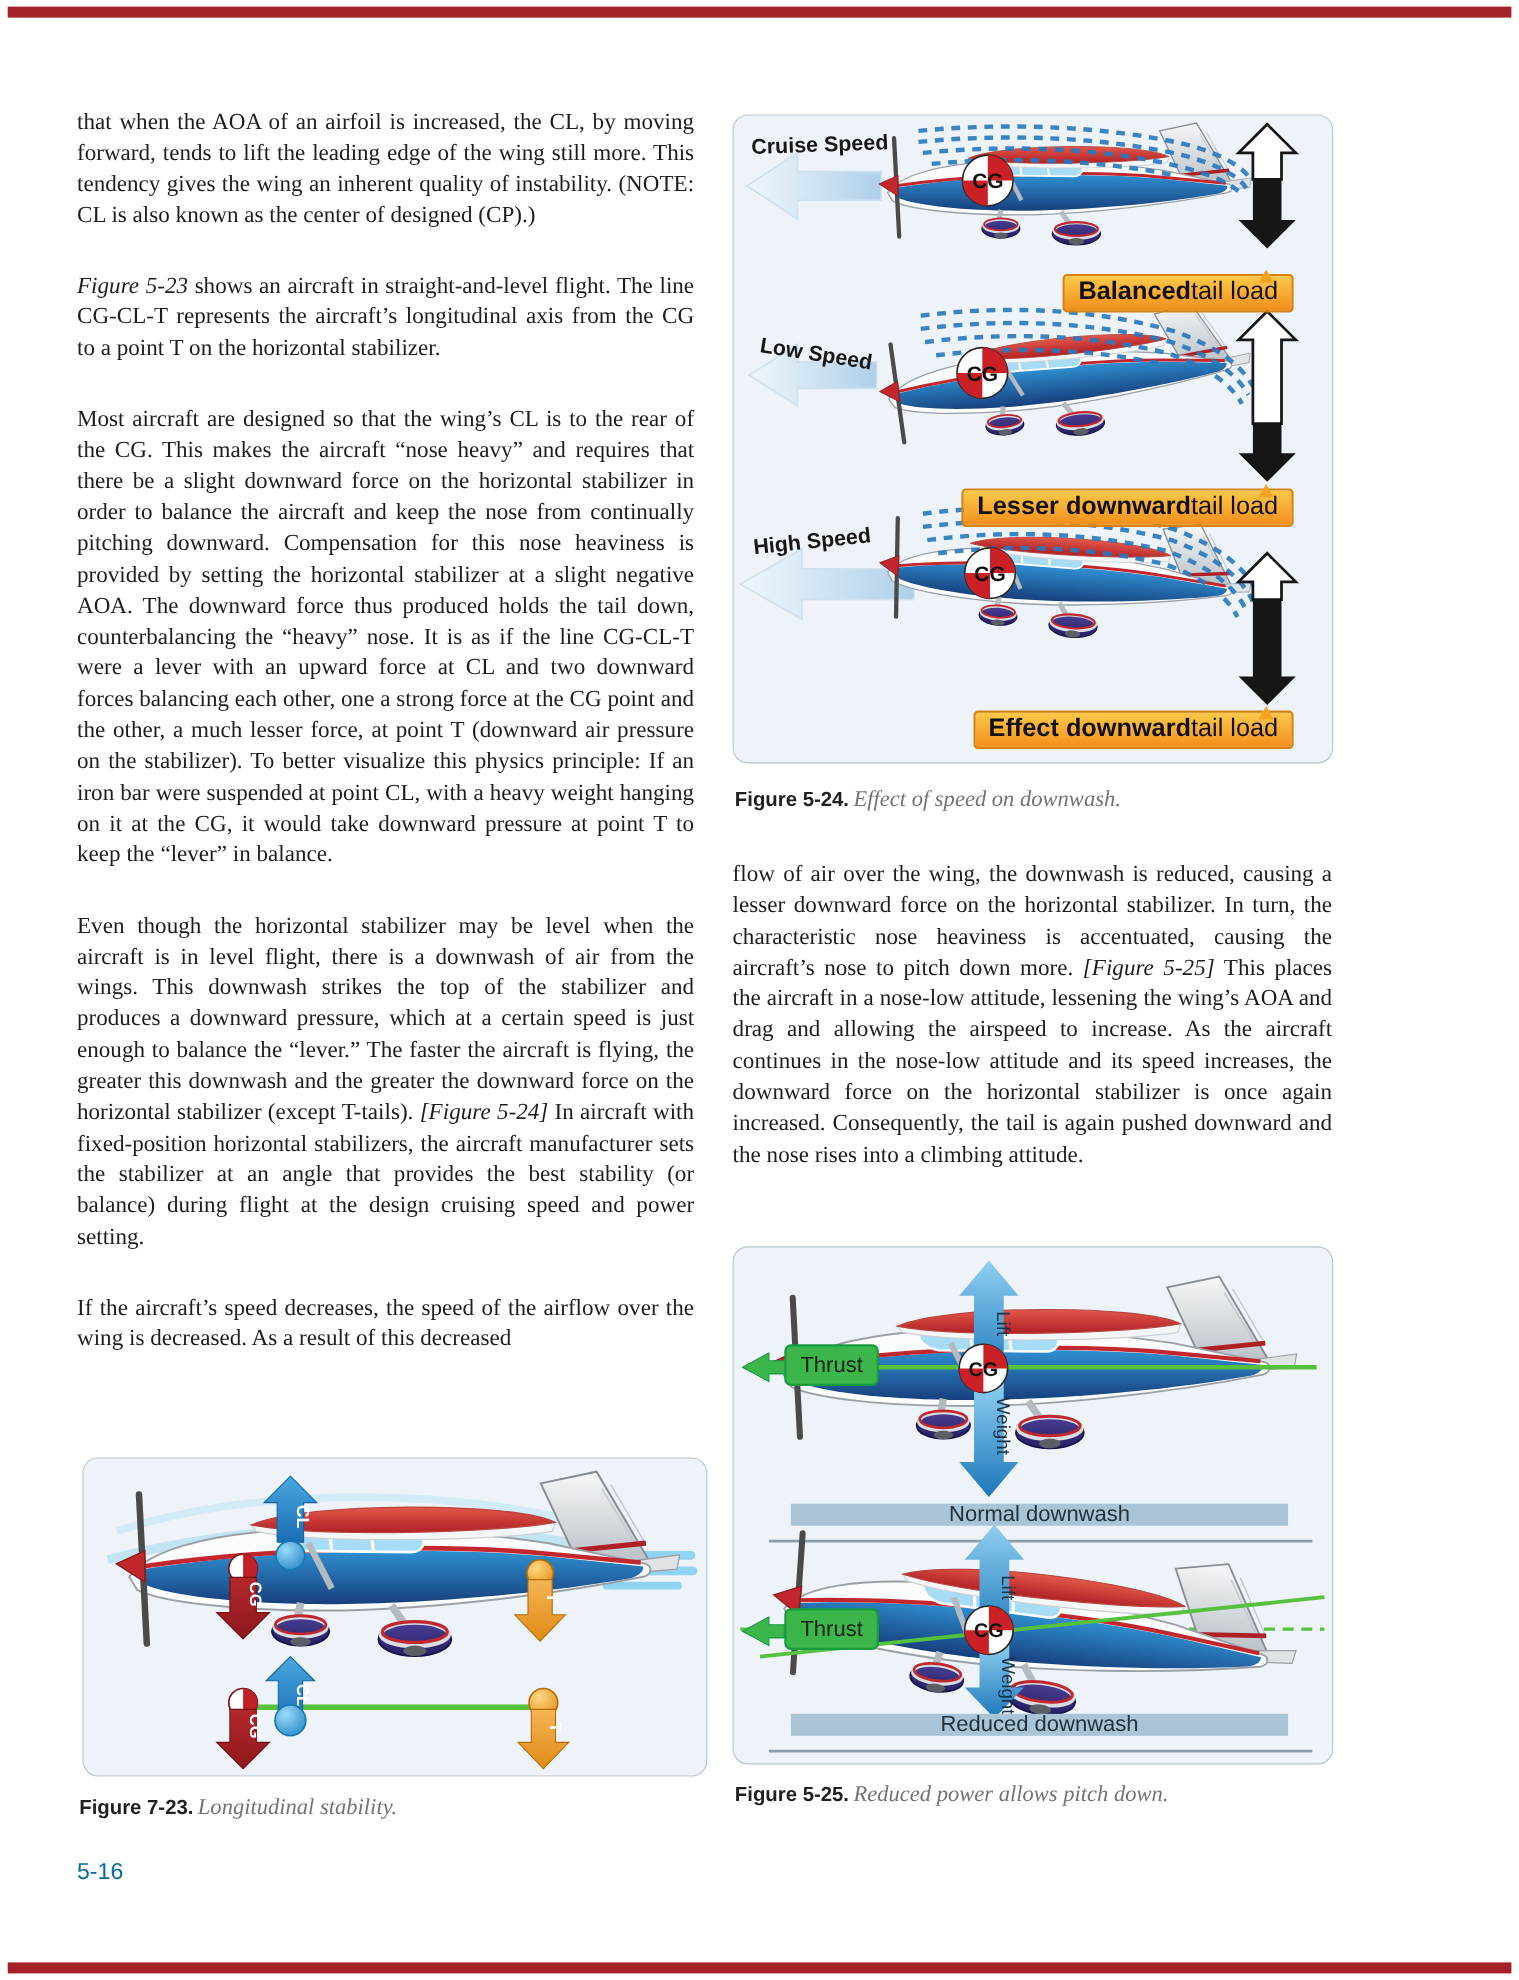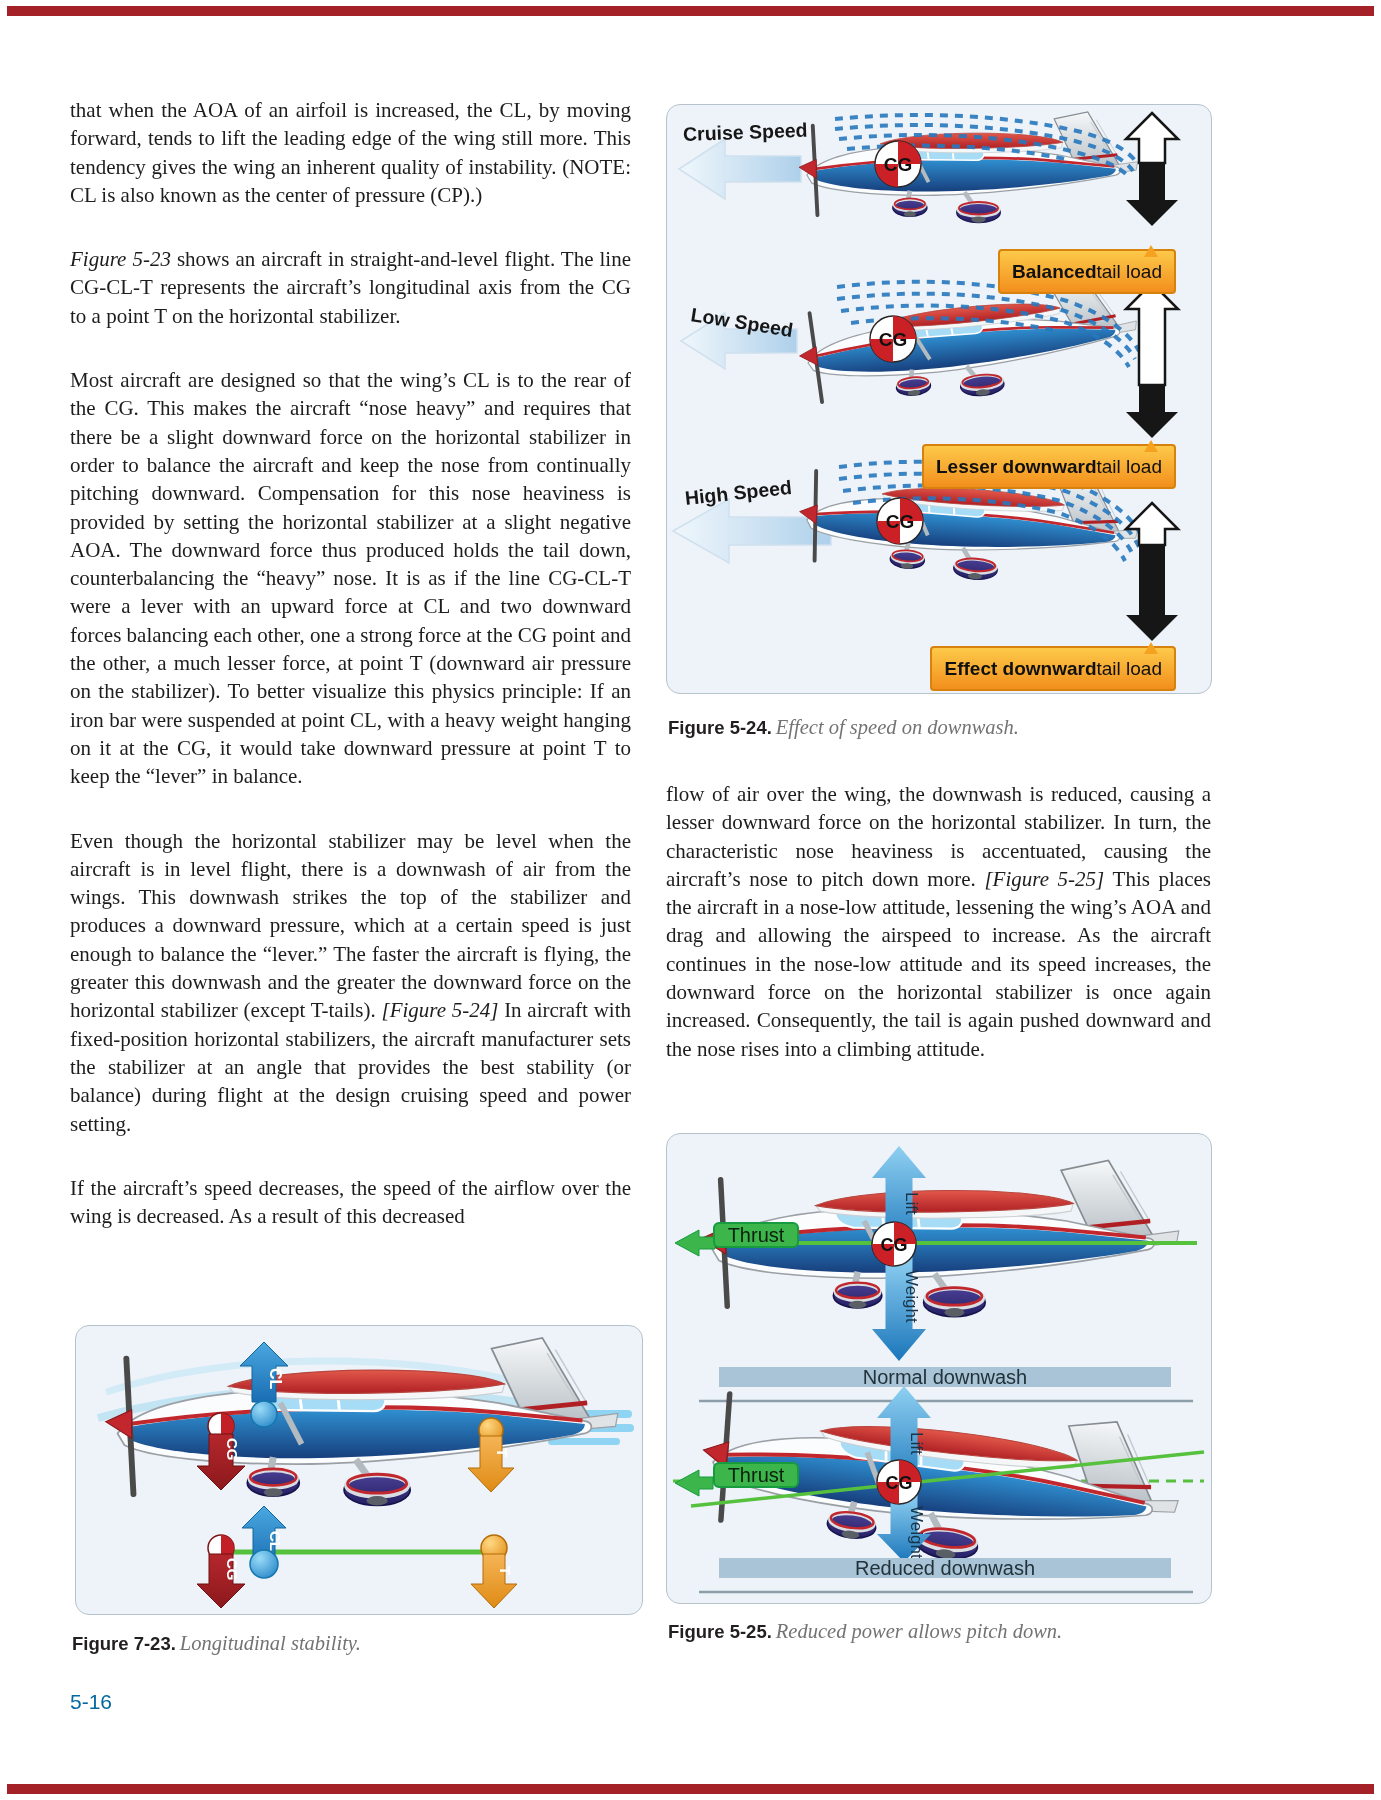--- a/index.html
+++ b/index.html
@@ -15,29 +15,29 @@
   .figbox { position:absolute; background:#edf3f8; border:1.5px solid #b7c3cc; border-radius:14px; }
   .figbox svg { position:absolute; left:0; top:0; }
 
   .caption { position:absolute; white-space:nowrap; }
   .caption .lbl { font-family:"Liberation Sans", sans-serif; font-weight:bold; font-size:18.5px; color:#231f20; }
   .caption .txt { font-family:"Liberation Serif", serif; font-style:italic; font-size:20.5px; color:#737373; }
 
   .speed-label { position:absolute; font-family:"Liberation Sans", sans-serif; font-weight:bold;
                  font-size:19.5px; color:#161616; white-space:nowrap; transform-origin:left center; }
 
-  .tail-label { position:absolute; right:35px; height:45px; box-sizing:border-box;
+  .tail-label { position:absolute; right:35px; height:35px; box-sizing:border-box;
                 background:linear-gradient(#fdc94a,#f28f1c); border:2px solid #d8820e; border-radius:4px;
-                font-family:"Liberation Sans", sans-serif; font-size:19px; color:#101010;
-                display:flex; align-items:center; padding:0 12px; white-space:nowrap; }
+                font-family:"Liberation Sans", sans-serif; font-size:23px; color:#101010;
+                display:flex; padding:0 12px; white-space:nowrap; }
   .tail-label::before { content:""; position:absolute; top:-13px; right:16px;
                 border:7px solid transparent; border-bottom:12px solid #f6a221; }
   .tail-label b { margin-right:0; }
 
-  .green-box { position:absolute; height:26px; box-sizing:border-box; background:#3cb64b;
+  .green-box { position:absolute; height:38px; box-sizing:border-box; background:#3cb64b;
                border:2px solid #169b3e; border-radius:6px; display:flex; align-items:center;
                justify-content:center; font-family:"Liberation Sans", sans-serif; font-size:20px; color:#0c200f; }
   .dw-bar { position:absolute; width:452px; height:20px; background:#a9c4d6; display:flex;
             align-items:center; justify-content:center; font-family:"Liberation Sans", sans-serif;
             font-size:20px; color:#22323b; }
   .pagenum { position:absolute; left:70px; top:1690px; font-family:"Liberation Sans", sans-serif;
              font-size:21px; color:#0369a1; }
 </style>
 </head>
 <body>
@@ -118,21 +118,21 @@
       <ellipse cx="146" cy="136" rx="8" ry="3.5" fill="#5a5f66"></ellipse>
     </g>
   </defs>
 </svg>
 
 <div class="page">
   <div class="rule top"></div>
   <div class="rule bottom"></div>
 
   <div class="col" style="left:70px; top:96px; width:561px;">
-    <p><span>that when the AOA of an airfoil is increased, the CL, by moving forward, tends to lift the leading edge of the wing still more. This tendency gives the wing an inherent quality of instability. (NOTE: CL is also known as the center of pressure (CP).)</span></p>
+    <p><span>that when the AOA of an airfoil is increased, the CL, by moving forward, tends to lift the leading edge of the wing still more. This tendency gives the wing an inherent quality of instability. (NOTE: CL is also known as the center of designed (CP).)</span></p>
     <p><span class="iref">Figure 5-23</span><span> shows an aircraft in straight-and-level flight. The line CG-CL-T represents the aircraft’s longitudinal axis from the CG to a point T on the horizontal stabilizer.</span></p>
     <p><span>Most aircraft are designed so that the wing’s CL is to the rear of the CG. This makes the aircraft “nose heavy” and requires that there be a slight downward force on the horizontal stabilizer in order to balance the aircraft and keep the nose from continually pitching downward. Compensation for this nose heaviness is provided by setting the horizontal stabilizer at a slight negative AOA. The downward force thus produced holds the tail down, counterbalancing the “heavy” nose. It is as if the line CG-CL-T were a lever with an upward force at CL and two downward forces balancing each other, one a strong force at the CG point and the other, a much lesser force, at point T (downward air pressure on the stabilizer). To better visualize this physics principle: If an iron bar were suspended at point CL, with a heavy weight hanging on it at the CG, it would take downward pressure at point T to keep the “lever” in balance.</span></p>
     <p><span>Even though the horizontal stabilizer may be level when the aircraft is in level flight, there is a downwash of air from the wings. This downwash strikes the top of the stabilizer and produces a downward pressure, which at a certain speed is just enough to balance the “lever.” The faster the aircraft is flying, the greater this downwash and the greater the downward force on the horizontal stabilizer (except T-tails). </span><span class="iref">[Figure 5-24]</span><span> In aircraft with fixed-position horizontal stabilizers, the aircraft manufacturer sets the stabilizer at an angle that provides the best stability (or balance) during flight at the design cruising speed and power setting.</span></p>
     <p><span>If the aircraft’s speed decreases, the speed of the airflow over the wing is decreased. As a result of this decreased</span></p>
   </div>
 
   <div class="figbox" style="left:666px; top:104px; width:544px; height:588px;">
     <svg width="544" height="588" viewBox="0 0 544 588">
 
       <g>

